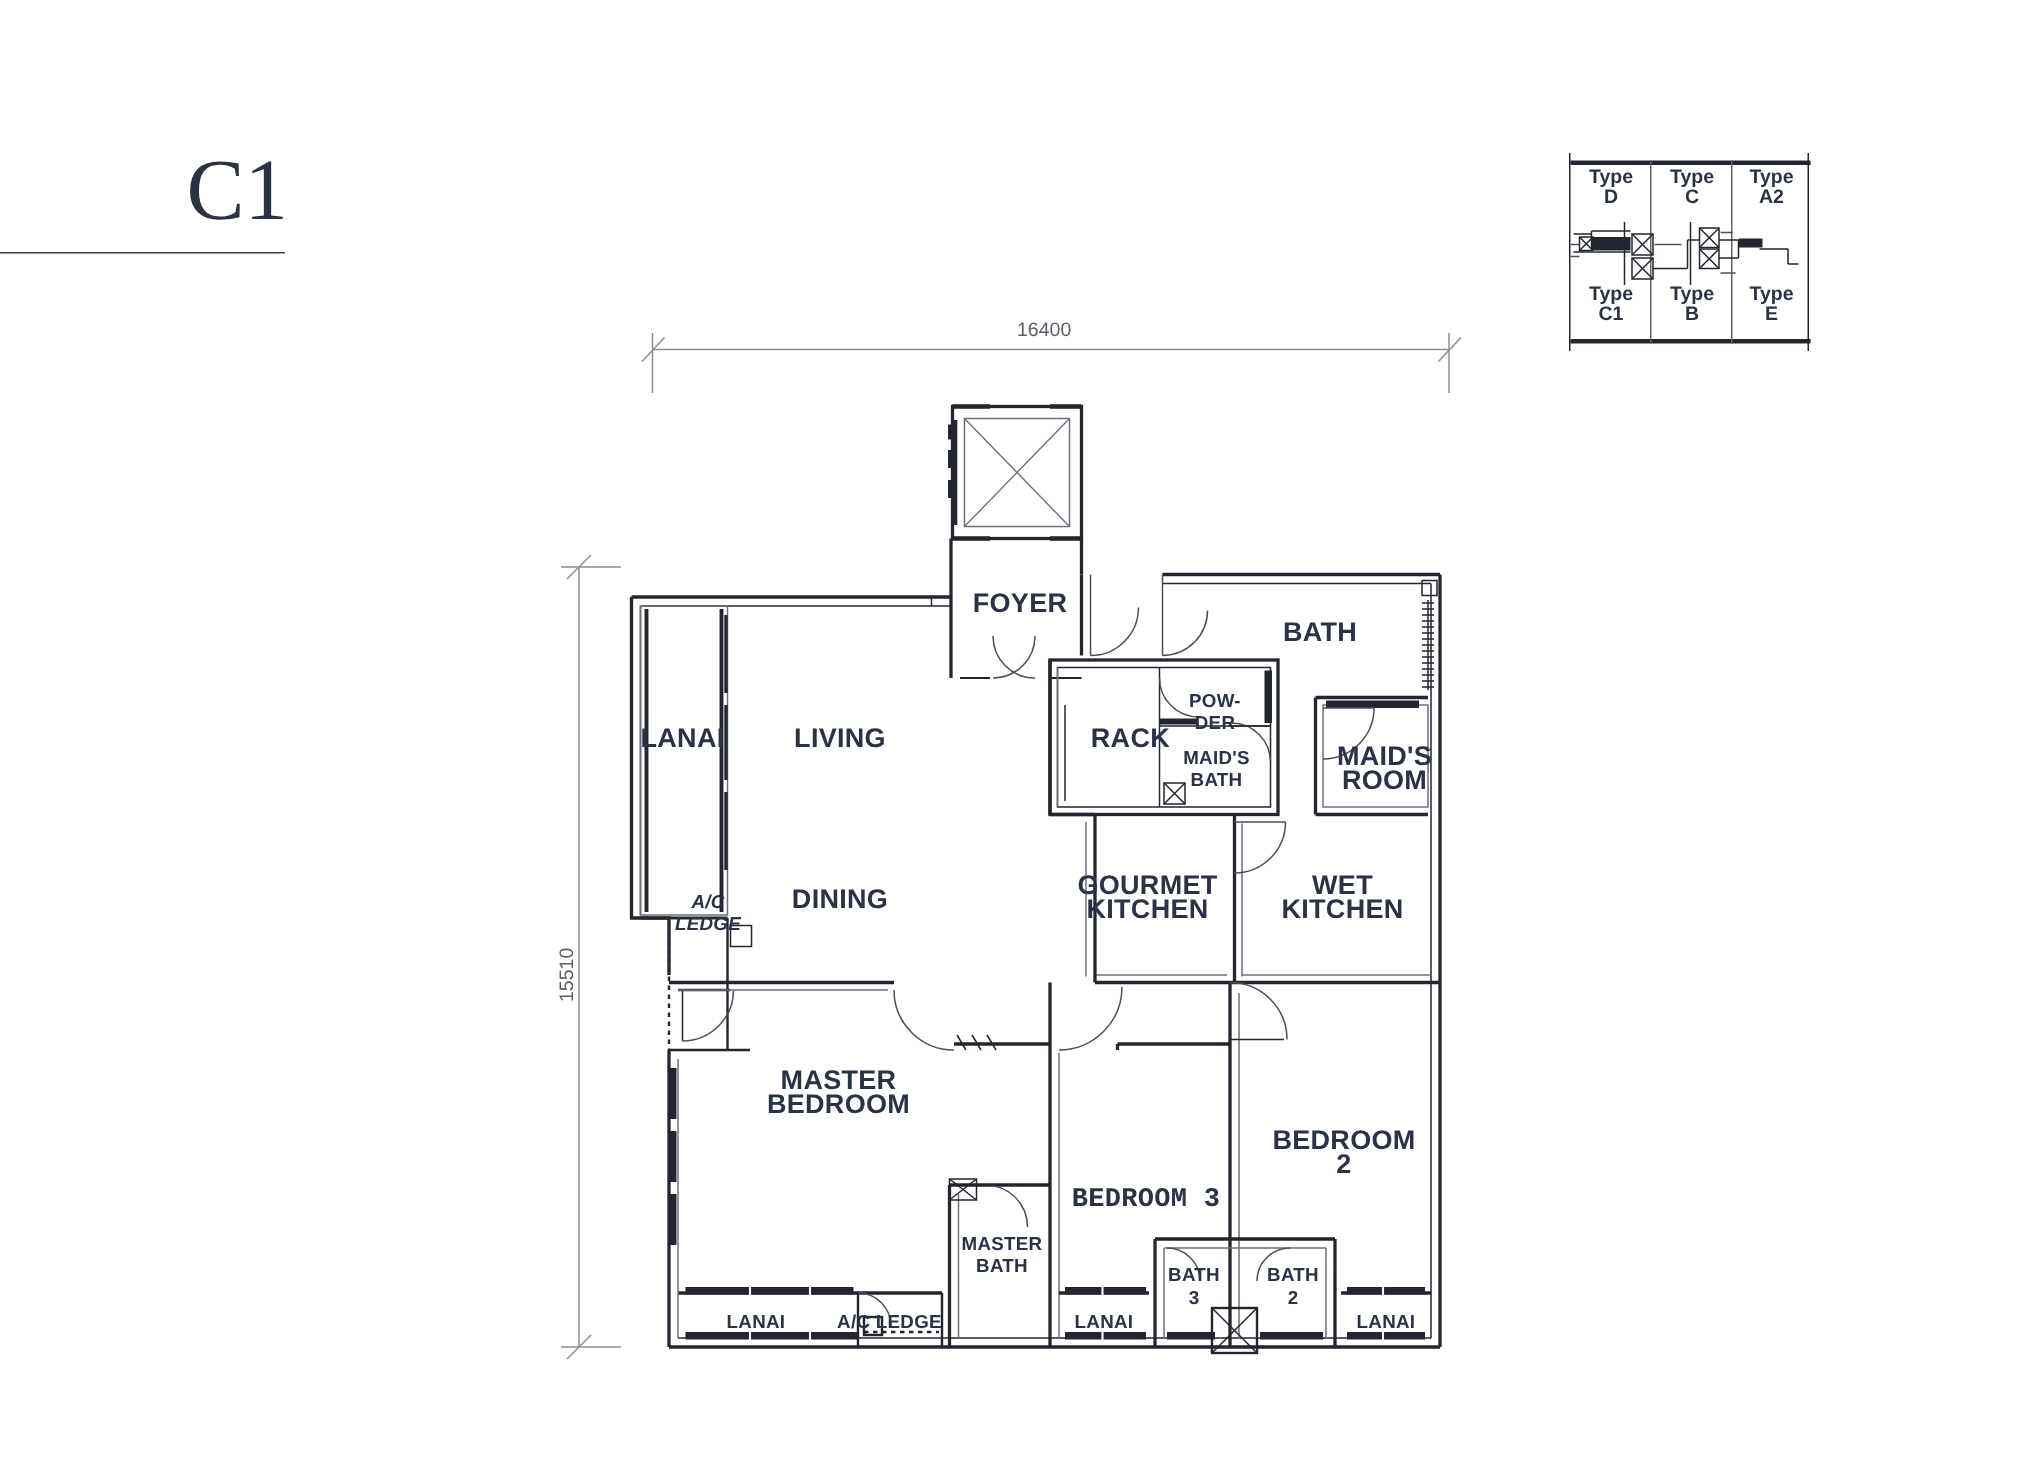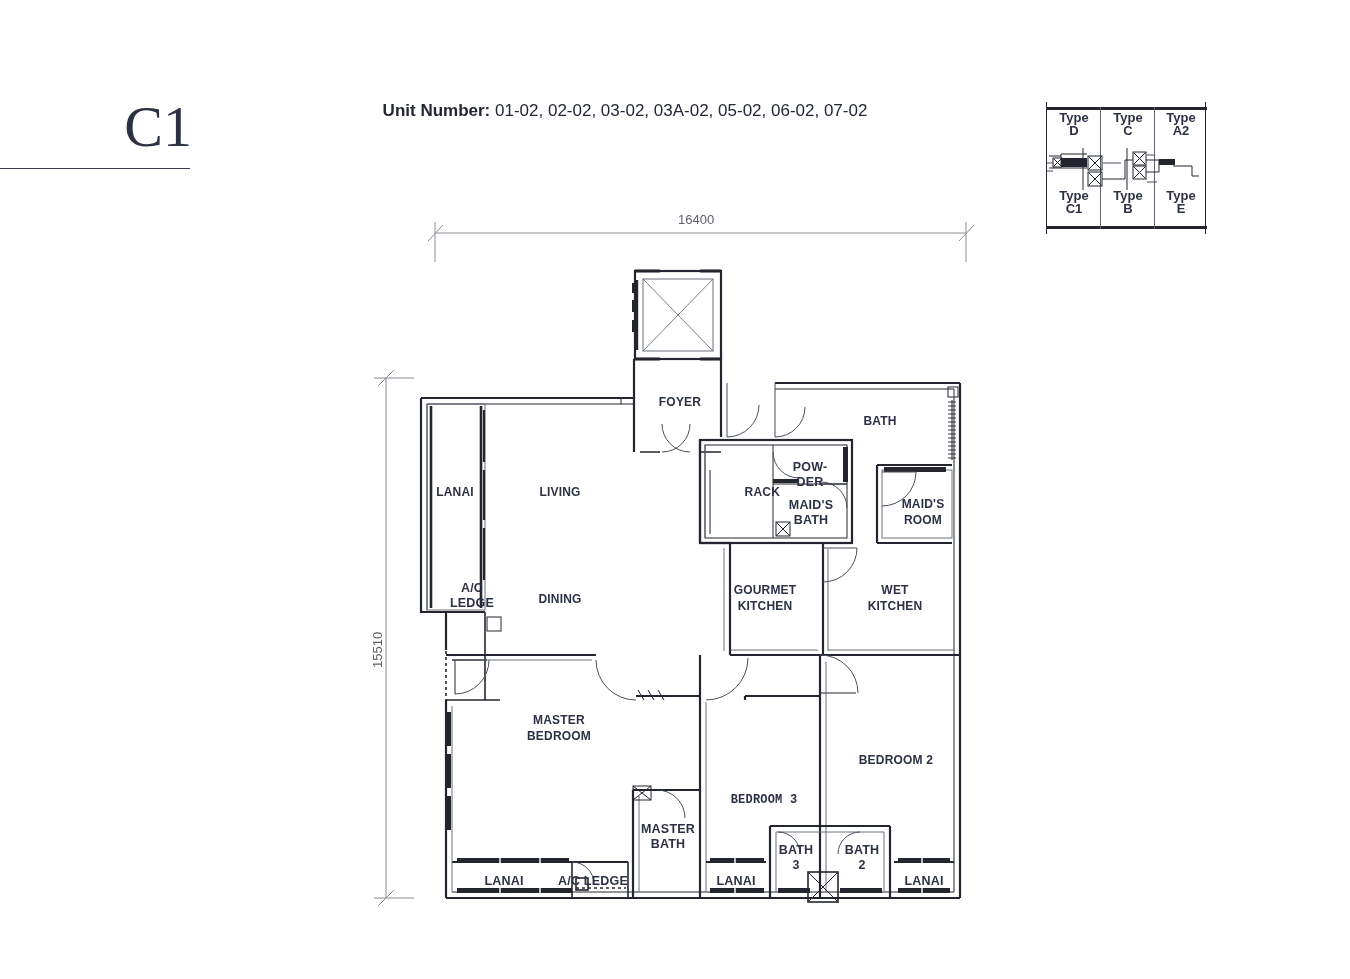--- a/index.html
+++ b/index.html
@@ -117,21 +117,21 @@
     width: 1350px;
     height: 979px;
   }
   #plan-stage svg { display: block; }
 
   
   .room-label {
     position: absolute;
     font-family: "Liberation Sans", sans-serif;
     font-weight: bold;
-    font-size: 12px;
+    font-size: 18px;
     line-height: 16px;
     color: #2b3245;
     text-align: center;
     white-space: pre-line;
     letter-spacing: 0.2px;
     pointer-events: none;
   }
   .room-label.sm { font-size: 12.5px; line-height: 15px; }
 
   
@@ -146,24 +146,20 @@
     transform-origin: left top;
   }
 </style>
 </head>
 <body>
 
 <div id="plan-title">C1</div>
 <div id="plan-title-rule"></div>
 
 <div id="header-block">
-  <div class="hline">
-    <span class="hlabel">Unit Number:</span>
-    <span class="hvalue">01-02, 02-02, 03-02, 03A-02, 05-02, 06-02, 07-02</span>
-  </div>
 </div>
 
 <div id="key-plan">
   <div class="kp-band top"></div>
   <div class="kp-band bottom"></div>
   <div class="kp-vline v1"></div>
   <div class="kp-vline v2"></div>
 
   <div class="kp-cell r1 c1">
     <div>Type</div>
@@ -513,21 +509,21 @@
 </div>
 
 <div class="room-label" style="left:620px; top:394px; width:120px;">FOYER</div>
 
 <div class="room-label" style="left:405px; top:484px; width:100px;">LANAI</div>
 
 <div class="room-label" style="left:510px; top:484px; width:100px;">LIVING</div>
 
 <div class="room-label" style="left:510px; top:591px; width:100px;">DINING</div>
 
-<div class="room-label sm" style="left:424px; top:581px; width:96px;">A/C
+<div class="room-label sm" style="left:424px; top:594px; width:96px;font-style:italic;">A/C
 LEDGE</div>
 
 <div class="room-label" style="left:700px; top:484px; width:80px;text-align:right;">RACK</div>
 
 <div class="room-label sm" style="left:772px; top:444px; width:76px;margin-top:16px;">POW-
 DER</div>
 
 <div class="room-label sm" style="left:770px; top:498px; width:82px;">MAID'S
 BATH</div>
 

